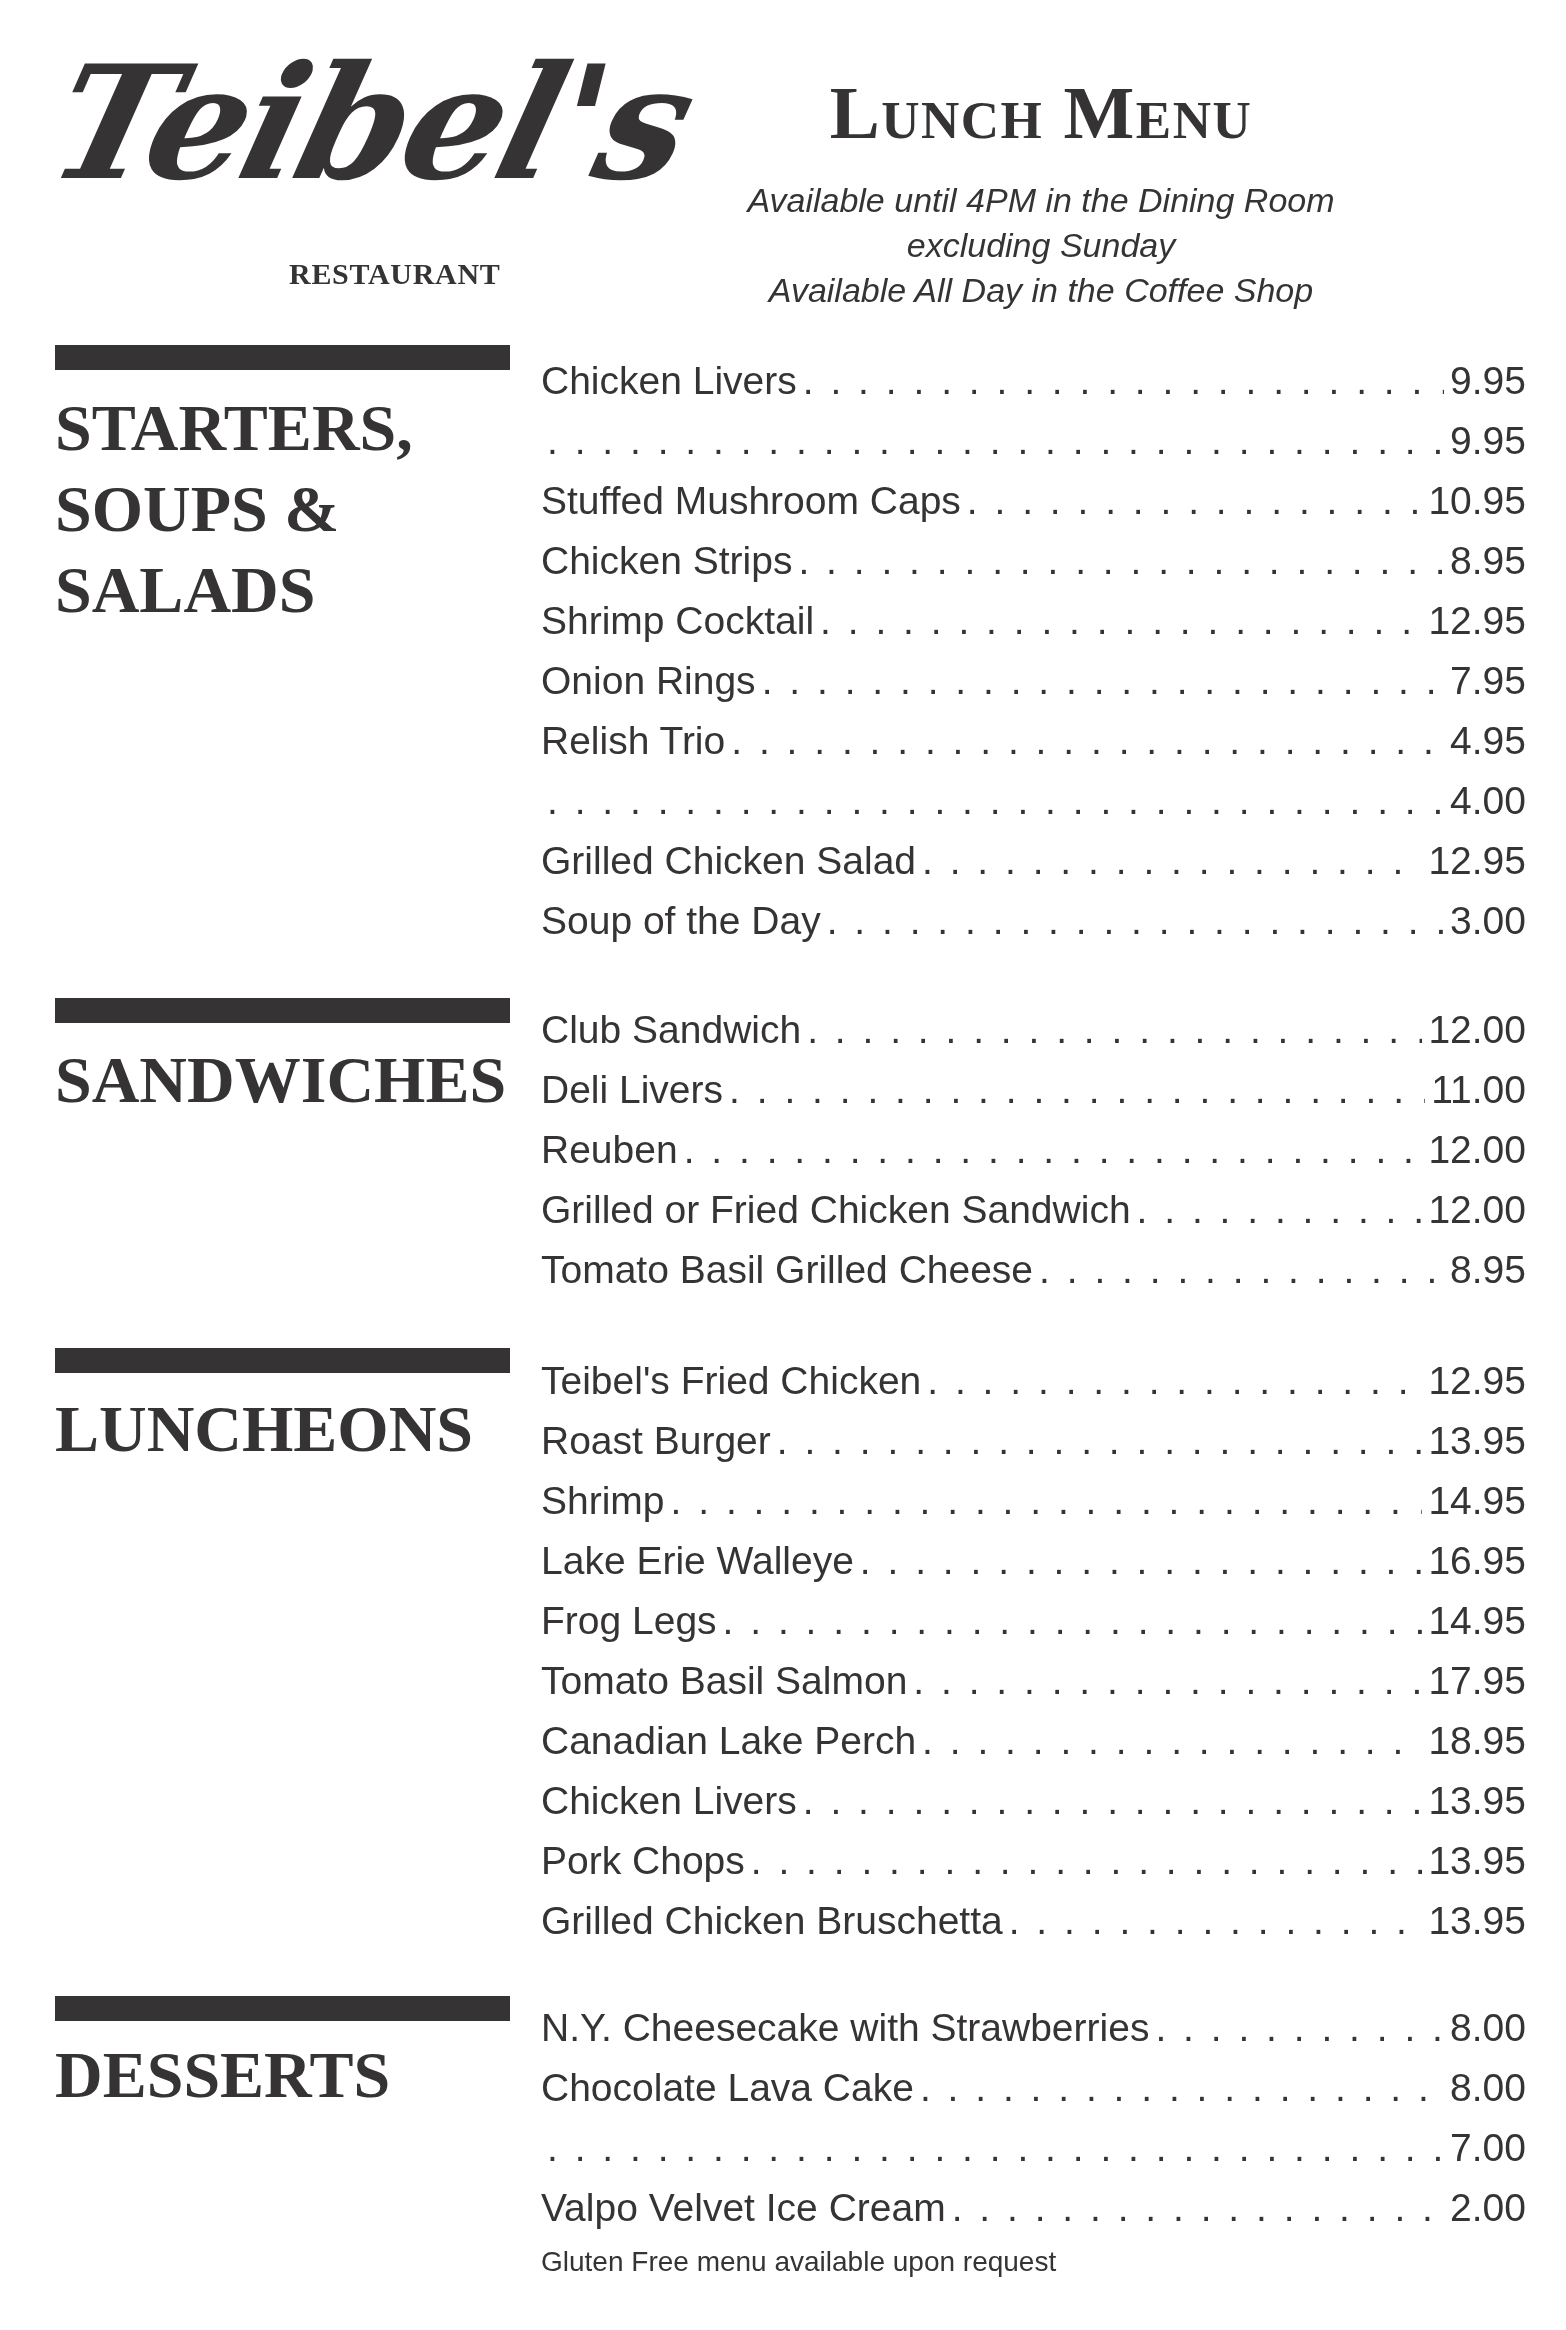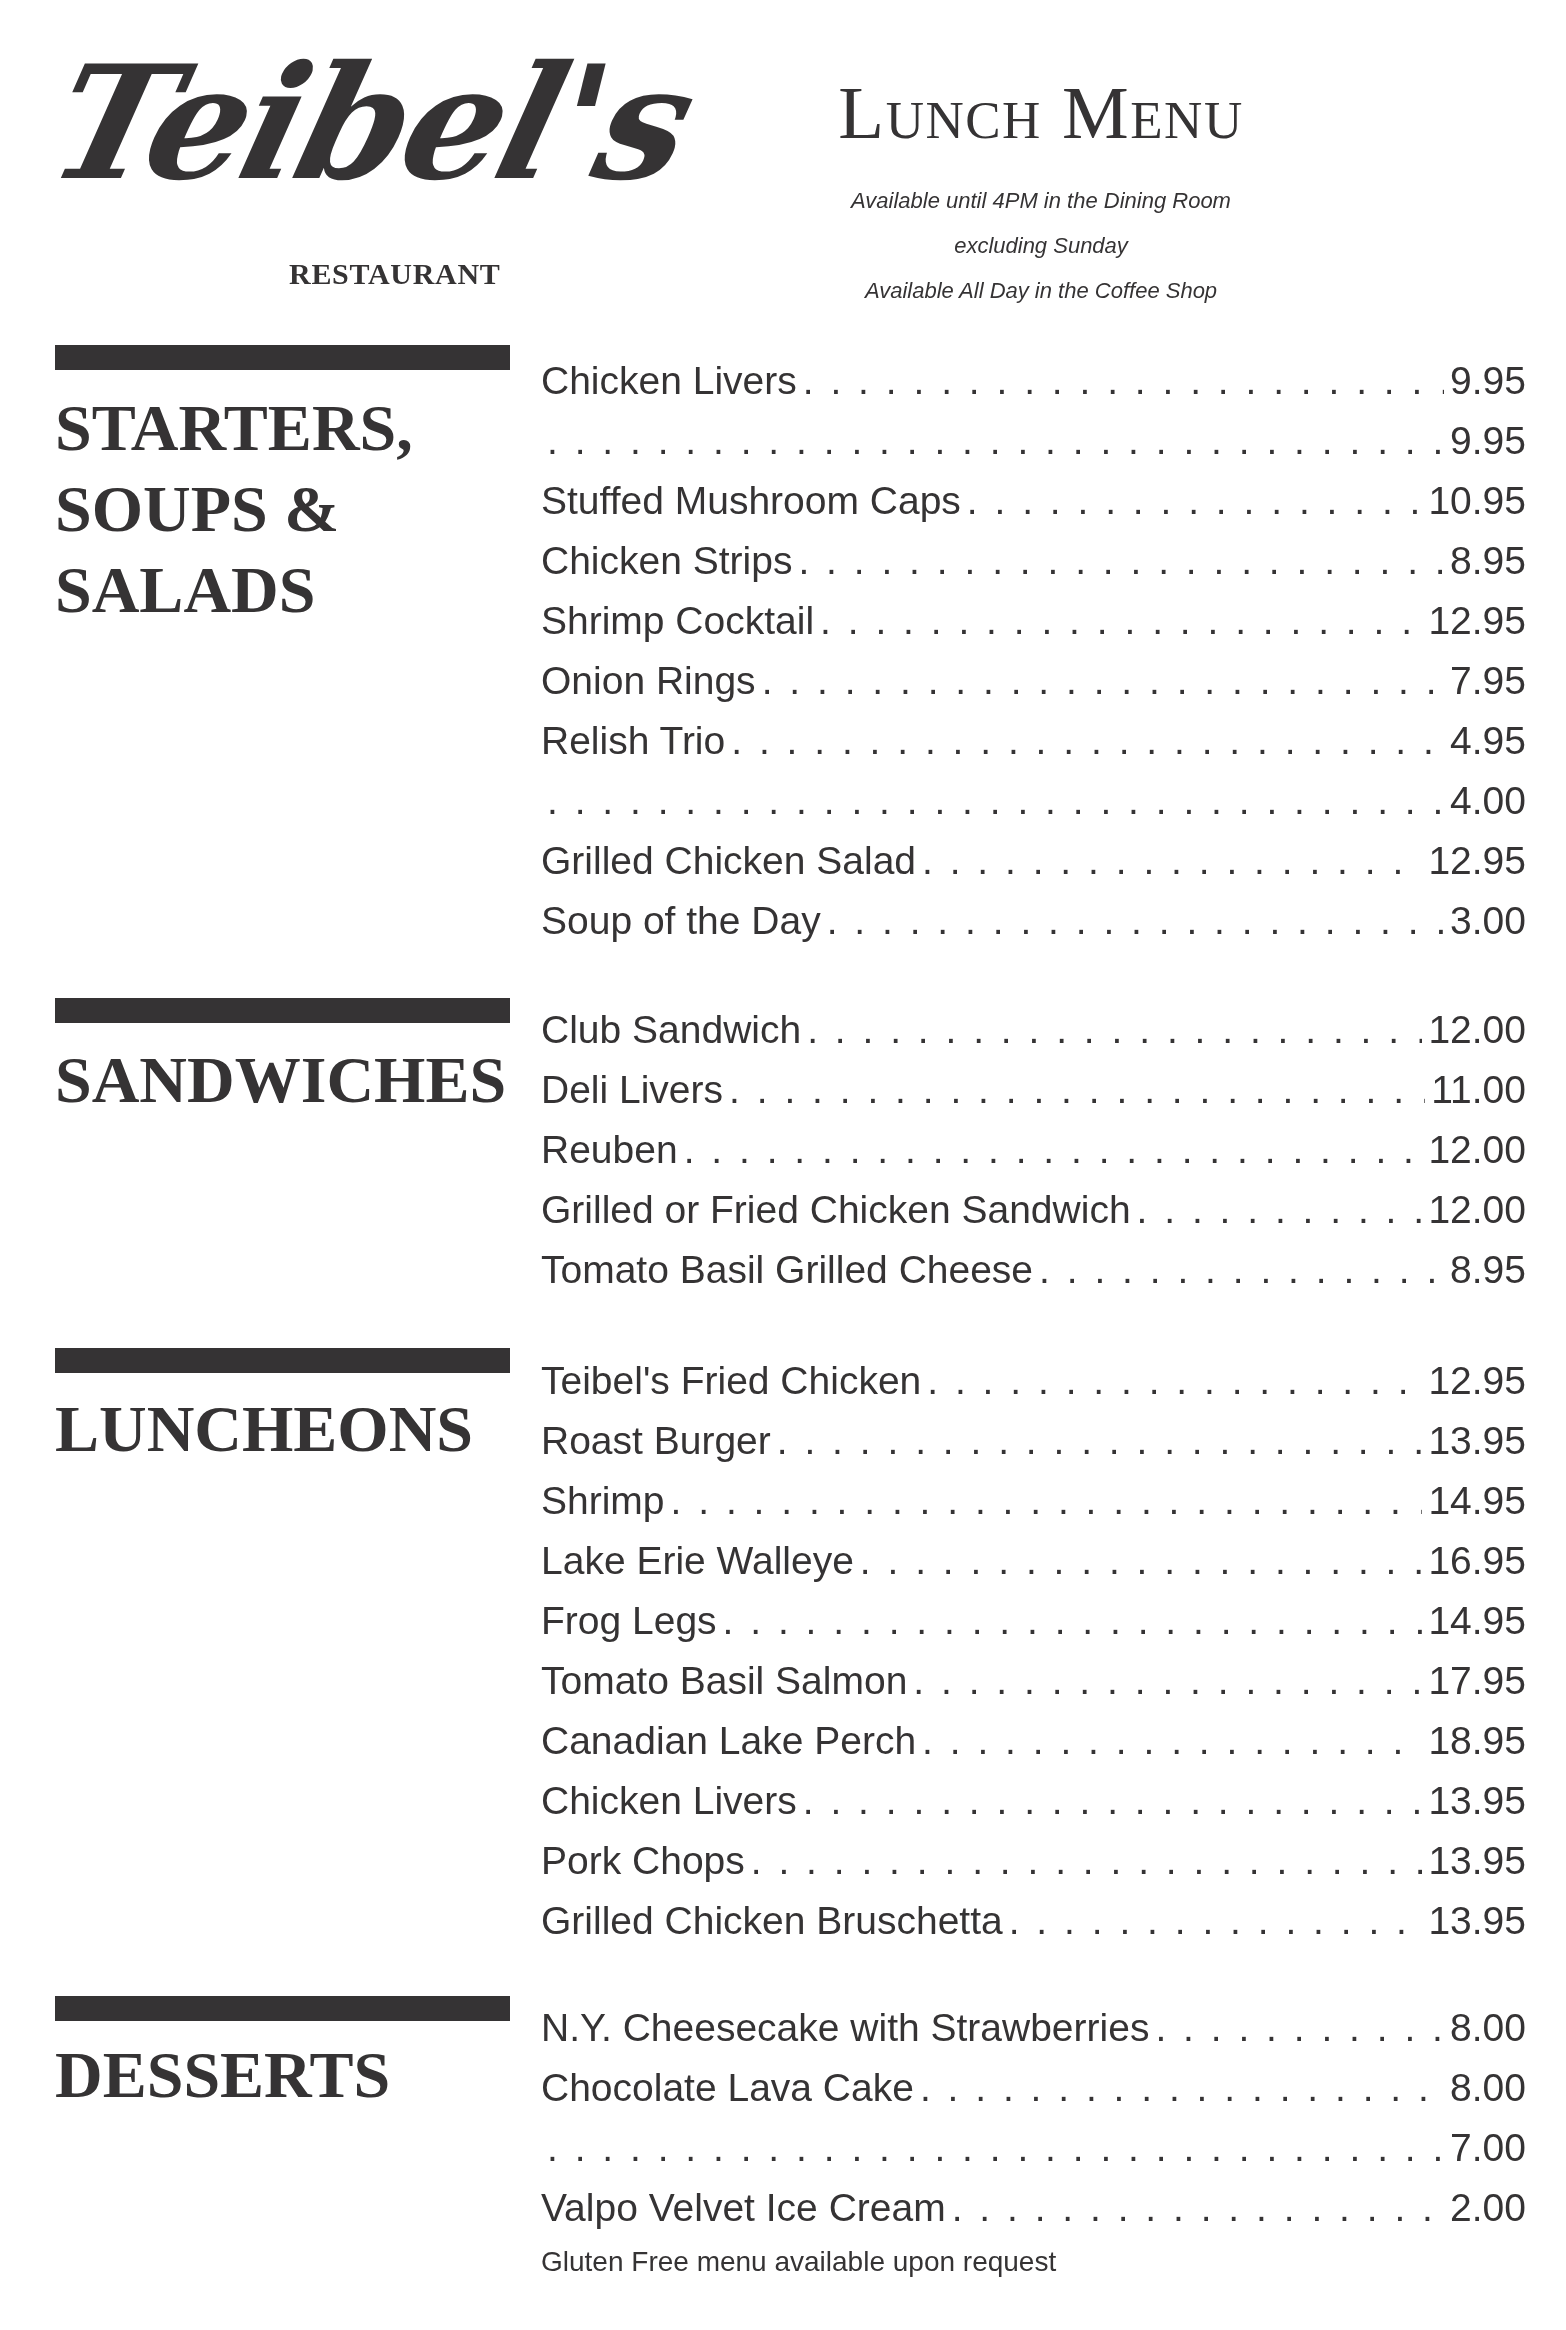--- a/index.html
+++ b/index.html
@@ -1,22 +1,22 @@
 <!DOCTYPE html>
 <html style="font-size:12px"><head>
 <meta charset="utf-8">
 <style>
   html, body { margin: 0; padding: 0; background: #ffffff; }
   body { width: 1567px; height: 2330px; position: relative; overflow: hidden; color: #353334; font-family: "Liberation Sans", sans-serif; }
   .logo { position: absolute; left: 57px; top: 45px; width: 448px; height: 246px; }
   .logo-script { position: absolute; left: 0; top: 0; font-family: "DejaVu Serif", serif; font-style: italic; font-weight: bold; font-size: 157px; line-height: 1; letter-spacing: -4.5px; color: #353334; transform: skewX(-14deg); }
   .logo-sub { position: absolute; right: 4.5px; bottom: 0; font-family: "Liberation Serif", serif; font-weight: bold; font-size: 30px; letter-spacing: 0.7px; color: #353334; }
   .header { position: absolute; left: 642px; top: 75px; width: 798px; text-align: center; }
-  .title { font-family: "Liberation Serif", serif; font-size: 75px; font-weight: normal; letter-spacing: 1.5px; line-height: 1; margin: 0; color: #353334; font-variant: small-caps; }
-  .subtitle { font-family: "Liberation Sans", sans-serif; font-style: italic; font-size: 22px; line-height: 45px; color: #353334; }
+  .title { font-family: "Liberation Serif", serif; font-size: 75px; font-weight: bold; letter-spacing: 1.5px; line-height: 1; margin: 0; color: #353334; font-variant: small-caps; }
+  .subtitle { font-family: "Liberation Sans", sans-serif; font-style: italic; font-size: 34px; line-height: 45px; color: #353334; }
   .subtitles { margin-top: 28px; }
   .section { position: absolute; left: 0; width: 1567px; }
   .bar { position: absolute; left: 55px; width: 455px; height: 24.6px; background: #353334; }
   .section-title { position: absolute; left: 55px; font-family: "Liberation Serif", serif; font-weight: bold; color: #353334; font-size: 66px; line-height: 81px; letter-spacing: 0px; white-space: pre-line; }
   .items { position: absolute; left: 541px; width: 985px; margin-top: 8px; }
   .row { display: flex; align-items: baseline; height: 60px; font-size: 39px; line-height: 60px; color: #353334; }
   .name { white-space: nowrap; }
   .leader { flex: 1 1 auto; overflow: hidden; white-space: nowrap; margin: 0 6px; letter-spacing: 9px; color: #353334; }
   .leader::before { content: ". . . . . . . . . . . . . . . . . . . . . . . . . . . . . . . . . . . . . . . . . . . . . . . . . . . . . . . . . . . . . . . . . . ."; letter-spacing: 3px; }
   .price { white-space: nowrap; text-align: left; }

